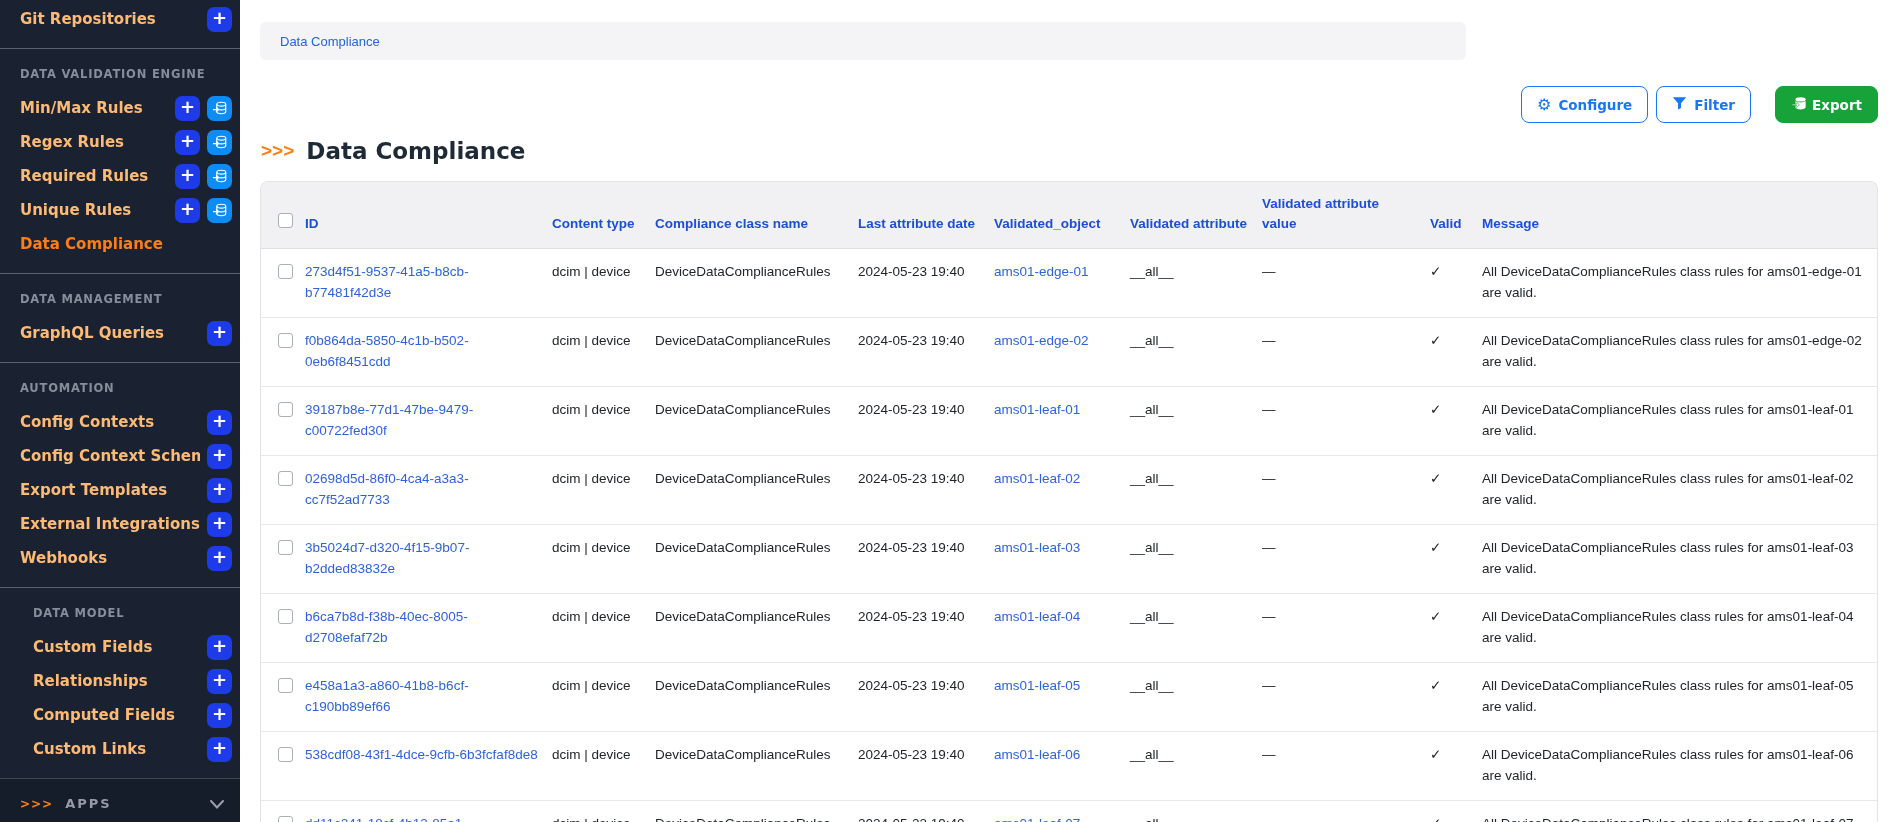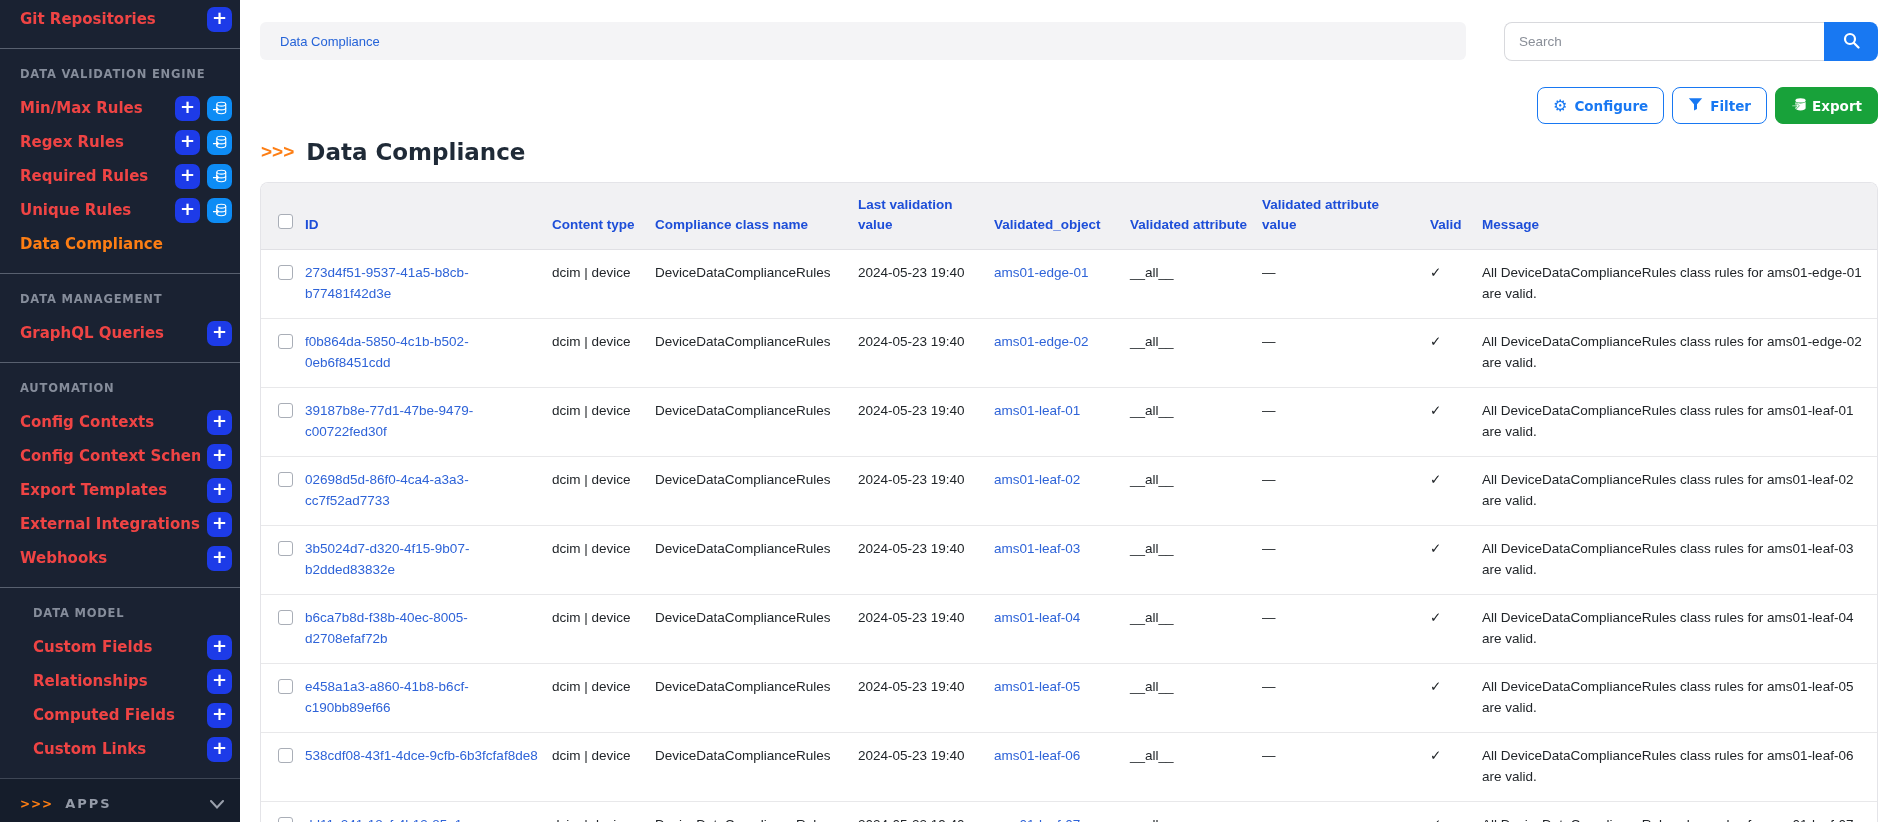--- a/index.html
+++ b/index.html
@@ -23,21 +23,21 @@
   .nav-title {
     margin: 14px 9px 8px 0; padding: 0 20px; height: 18px; line-height: 18px;
     color: #868d9b; font-size: 11.5px; font-weight: 600; letter-spacing: .8px;
     text-transform: uppercase;
   }
   .nav-item {
     height: 34px; display: flex; align-items: center;
     padding: 0 8px 0 20px; cursor: pointer;
   }
   .nav-label {
-    flex: 1; color: #ef4444; font-size: 15px; font-weight: 600;
+    flex: 1; color: #fdba74; font-size: 15px; font-weight: 600;
     white-space: nowrap; overflow: hidden;
   }
   .nav-item.active .nav-label { color: #fd7e14; }
   .nav-btn {
     width: 25px; height: 25px; flex: none; margin-left: 7px;
     border-radius: 7px; display: flex; align-items: center; justify-content: center;
     cursor: pointer;
   }
   .nav-btn.add { background: #1d3be8; color: #fff; font-size: 18px; font-weight: 700; line-height: 1; padding-bottom: 2px; }
   .nav-btn.import { background: #0d8cf5; }
@@ -72,21 +72,21 @@
   }
 
   .toolbar { margin-top: 26px; display: flex; justify-content: flex-end; gap: 8px; }
   .btn {
     height: 37px; border-radius: 8px; padding: 0 15px;
     display: inline-flex; align-items: center; gap: 7px;
     font-size: 13.5px; font-weight: 600; cursor: pointer;
     font-family: "DejaVu Sans", sans-serif;
   }
   .btn-outline { background: #fff; border: 1.5px solid #1878f2; color: #1878f2; }
-  .btn-green { background: #18a23a; border: 1.5px solid #18a23a; color: #fff; gap: 4px; }
+  .btn-green { background: #18a23a; border: 1.5px solid #18a23a; color: #fff; gap: 4px; margin-left: 16px; }
   .gear-glyph { font-family: "DejaVu Sans", sans-serif; font-size: 16px; line-height: 1; }
 
   .page-title-row { margin-top: 15px; display: flex; align-items: center; gap: 12px; padding-left: 1px; }
   .title-chevrons { color: #fd7e14; font-size: 19px; font-weight: 600; letter-spacing: 0px; }
   .page-title { font-family: "DejaVu Sans", sans-serif; font-size: 23px; font-weight: 700; color: #1f2a37; }
 
   
   .table-wrap {
     margin-top: 17px; border: 1px solid #e4e4e8; border-bottom: none;
     border-radius: 8px 8px 0 0; overflow: hidden;
@@ -234,31 +234,20 @@
         </svg>
     </span>
   </div>
 </nav>
 
 <main class="main">
 
   <div class="topbar">
     <div class="breadcrumb-bar">
       <a class="breadcrumb-link">Data Compliance</a>
-    </div>
-    <div class="search-group">
-      <input class="search-input" type="text" placeholder="Search" style="">
-      <button class="search-btn">
-        <span>
-          <svg width="17" height="17" viewBox="0 0 17 17">
-              <circle cx="7" cy="7" r="5" fill="none" stroke="#fff" stroke-width="2.2"></circle>
-              <line x1="11" y1="11" x2="15.5" y2="15.5" stroke="#fff" stroke-width="2.2" stroke-linecap="round"></line>
-            </svg>
-        </span>
-      </button>
     </div>
   </div>
 
   <div class="toolbar">
     <button class="btn btn-outline">
       <span class="gear-glyph">⚙</span>
       <span>Configure</span>
     </button>
     <button class="btn btn-outline">
       <span>
@@ -298,21 +287,21 @@
           <col style="width:168px">
         <col style="width:52px">
           <col>
       </colgroup>
       <thead>
         <tr>
           <th class="cb-col"><span class="cbx"></span></th>
           <th>ID</th>
           <th>Content type</th>
           <th>Compliance class name</th>
-          <th>Last validation value</th>
+          <th>Last attribute date</th>
           <th>Validated_object</th>
           <th>Validated attribute</th>
           <th>Validated attribute value</th>
           <th>Valid</th>
           <th>Message</th>
         </tr>
       </thead>
       <tbody id="table-body">
           <tr>
             <td class="cb-col"><span class="cbx"></span></td>

